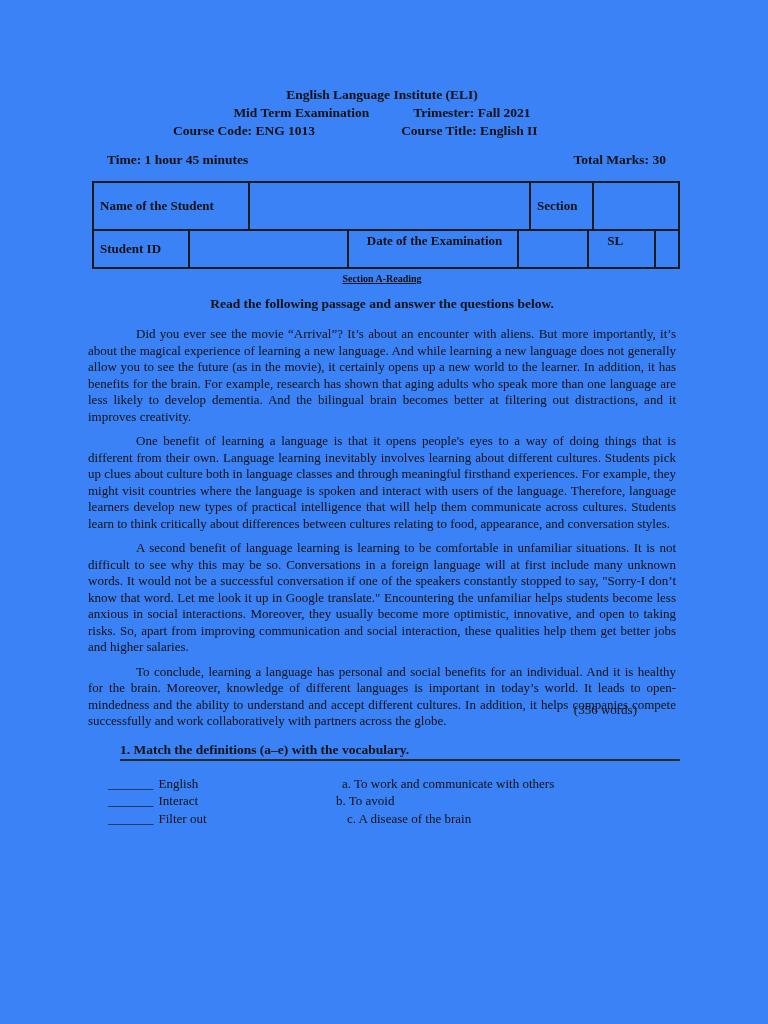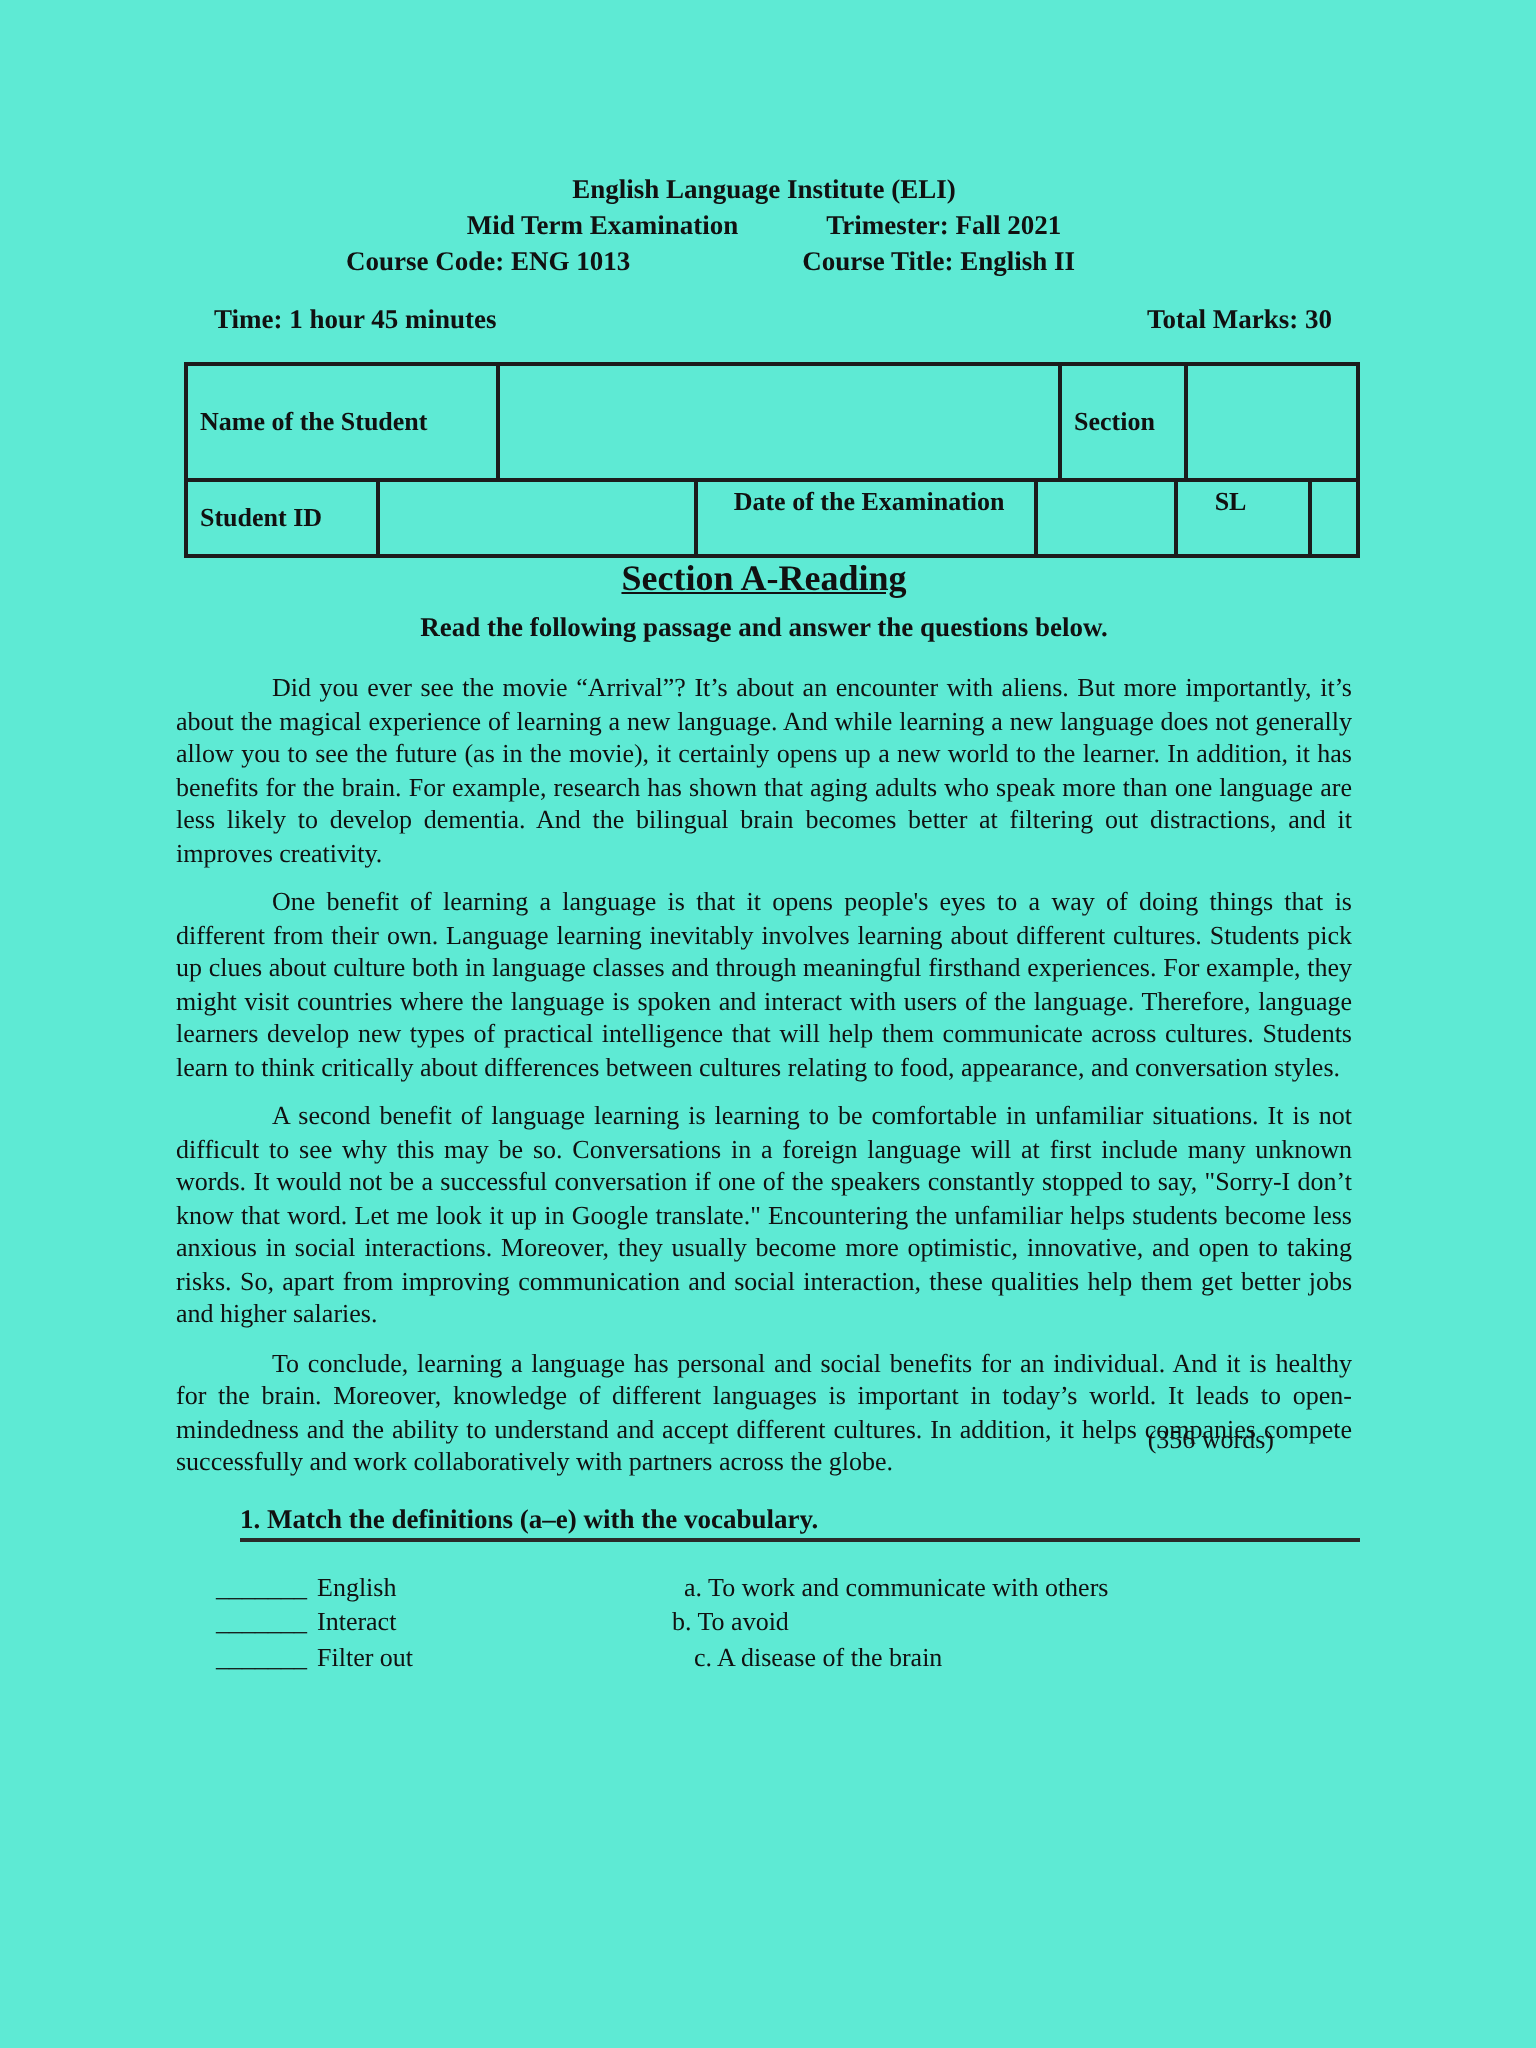--- a/index.html
+++ b/index.html
@@ -14,21 +14,21 @@
     color: #111;
     overflow: hidden;
   }
   .page {
     position: relative;
     box-sizing: border-box;
     width: 768px;
     height: 1024px;
     padding: 86px 92px 40px 88px;
     overflow: hidden;
-    background: #5eead4;
+    background: #3b82f6;
   }
   
   .hdr-line1 {
     text-align: center;
     font-weight: bold;
     font-size: 13.5px;
     line-height: 18px;
   }
   .hdr-line2 {
     display: flex;
@@ -58,21 +58,21 @@
   }
   
   .exam-table {
     margin-top: 12px;
     margin-left: 4px;
     width: 584px;
     border: 2px solid #1c1c1c;
     box-sizing: content-box;
   }
   .t-row { display: flex; }
-  .t-row1 { height: 56px; }
+  .t-row1 { height: 46px; }
   .t-row2 { height: 36px; border-top: 2px solid #1c1c1c; gap: 12px; }
   .t-cell {
     box-sizing: border-box;
     border-right: 2px solid #1c1c1c;
     font-weight: bold;
     font-size: 13px;
     line-height: 16px;
     padding: 2px 4px 2px 6px;
     display: flex;
     align-items: center;
@@ -86,21 +86,21 @@
   .c-id      { width: 104px; }
   .c-idval   { width: 161px; }
   .c-date    { width: 173px; }
   .c-dateval { width: 63px; }
   .c-sl      { width: 59px; }
   .c-slval   { flex: 1; }
   
   .section-heading {
     text-align: center;
     font-weight: bold;
-    font-size: 18px;
+    font-size: 10px;
     line-height: 18px;
     margin-top: 1px;
     text-decoration: underline;
   }
   .instruction {
     text-align: center;
     font-weight: bold;
     font-size: 13.5px;
     line-height: 18px;
     margin-top: 7px;

